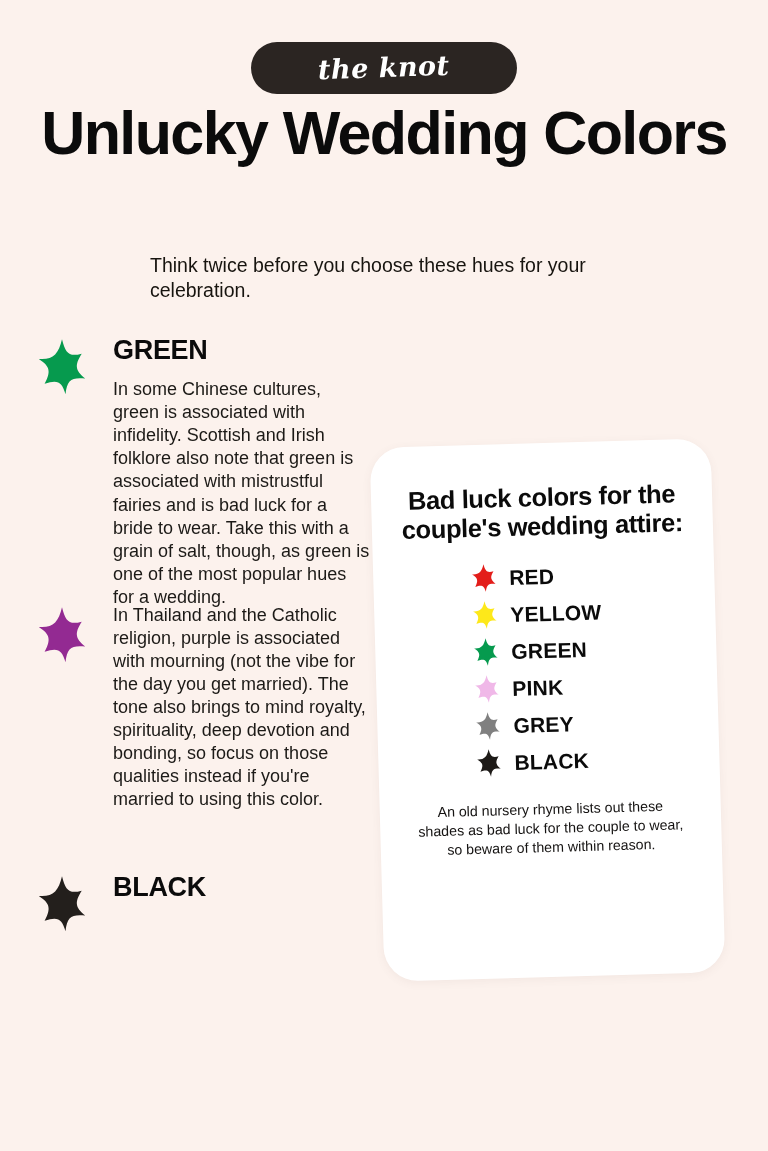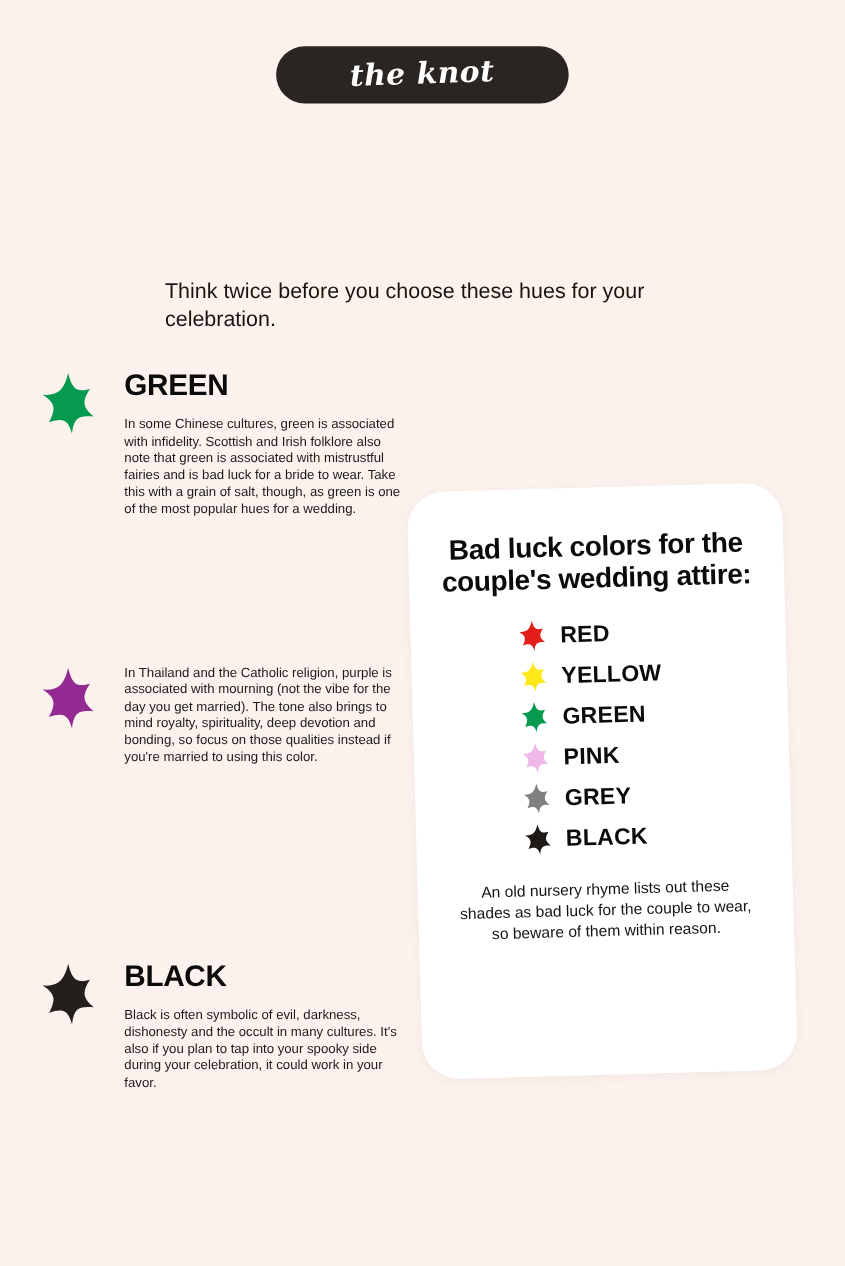--- a/index.html
+++ b/index.html
@@ -106,21 +106,21 @@
   .sec-head {
     font-size: 27px;
     font-weight: 700;
     letter-spacing: -0.3px;
     color: #0b0b0b;
     margin-left: 113px;
     line-height: 1.05;
   }
 
   .sec-body {
-    font-size: 12px;
+    font-size: 18px;
     line-height: 1.28;
     color: #1c1a17;
     margin-left: 113px;
     margin-top: 14px;
     max-width: 258px;
     font-weight: 400;
   }
 
   
   .star svg { display: block; width: 100%; height: 100%; }
@@ -197,20 +197,21 @@
 <body>
 
 <div class="page">
 
   <div class="logo-wrap">
     <div class="logo-pill">
       <span class="logo-text">the knot</span>
     </div>
   </div>
 
+  <h1 class="headline">Unlucky Wedding Colors</h1>
   <p class="subhead">Think twice before you choose these hues for your celebration.</p>
 
   <div class="sections">
 
     <div class="section" style="height:254px;">
       <div class="sec-star star" style="top:2px;">
         <svg viewBox="0 0 100 100" aria-hidden="true">
           <path d="M50 2 C56 26 62 33 84 27 C72 46 72 55 90 70 C66 68 59 72 56 97 C50 76 43 71 20 79 C31 58 30 49 10 36 C34 38 44 28 50 2 Z" fill="#069a4e"></path>
         </svg>
       </div>
@@ -227,21 +228,20 @@
       <div class="sec-body">In Thailand and the Catholic religion, purple is associated with mourning (not the vibe for the day you get married). The tone also brings to mind royalty, spirituality, deep devotion and bonding, so focus on those qualities instead if you're married to using this color.</div>
     </div>
 
     <div class="section" style="height:230px;">
       <div class="sec-star star" style="top:2px;">
         <svg viewBox="0 0 100 100" aria-hidden="true">
           <path d="M50 2 C56 26 62 33 84 27 C72 46 72 55 90 70 C66 68 59 72 56 97 C50 76 43 71 20 79 C31 58 30 49 10 36 C34 38 44 28 50 2 Z" fill="#231f1c"></path>
         </svg>
       </div>
       <div class="sec-head">BLACK</div>
-      <div class="sec-body">Black is often symbolic of evil, darkness, dishonesty and the occult in many cultures. It's also if you plan to tap into your spooky side during your celebration, it could work in your favor.</div>
     </div>
 
   </div>
 
   <div class="card">
     <div class="card-inner">
       <div class="card-title">Bad luck colors for the couple's wedding attire:</div>
 
       <div class="color-list">
 

